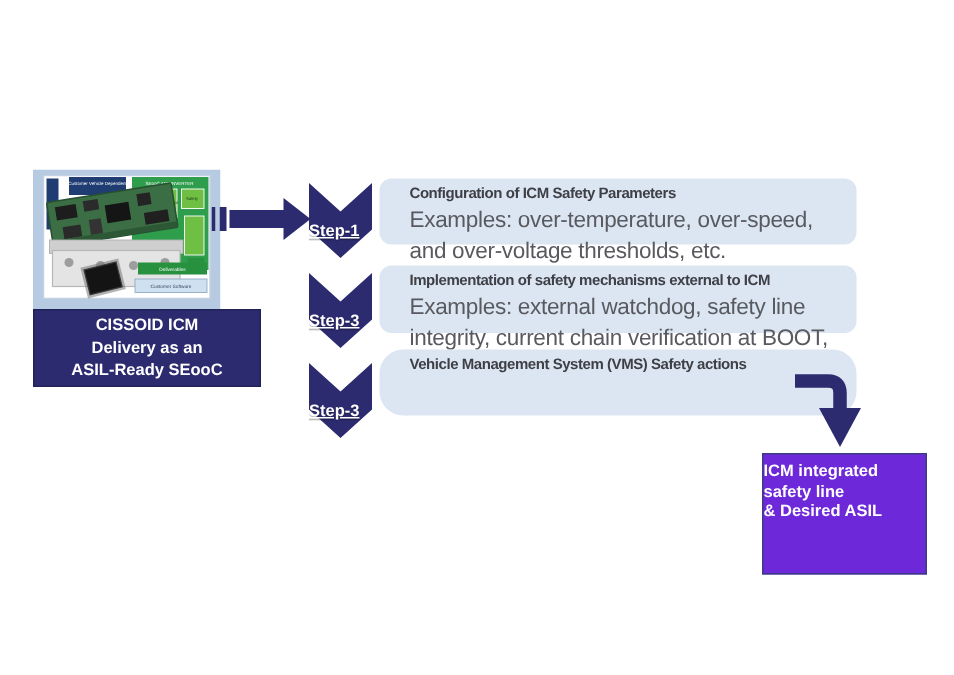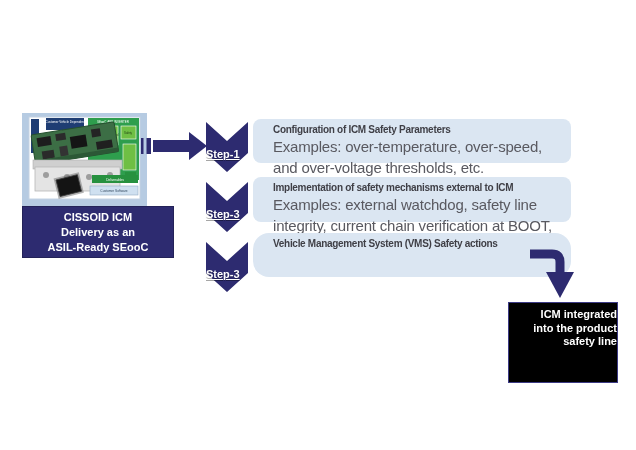--- a/index.html
+++ b/index.html
@@ -42,23 +42,23 @@
     letter-spacing:-0.3px;white-space:nowrap;line-height:13px;
   }
   .step-body{
     margin:0;font-size:15px;color:#595960;letter-spacing:-0.2px;line-height:21px;
   }
   
   .elbow-arrow{position:absolute;left:524px;top:242px;width:56px;height:60px;}
   
   .result-box{
     position:absolute;left:508px;top:302px;width:110px;height:81px;
-    background:#000000;border:1.5px solid #3c3a85;box-sizing:border-box;
+    background:#6d28d9;border:1.5px solid #3c3a85;box-sizing:border-box;
     color:#ffffff;font-weight:bold;font-size:11px;line-height:13.5px;
-    text-align:right;padding-top:5px;
+    text-align:left;padding-top:5px;
   }
   .navy{fill:#2d2b70;}
 </style>
 </head>
 <body>
 
 <div class="canvas">
 
   <div class="source-figure">
     <svg width="125" height="93" viewBox="0 0 125 93">
@@ -155,17 +155,17 @@
     <p class="step-title">Vehicle Management System (VMS) Safety actions</p>
   </div>
 
   <svg class="elbow-arrow" viewBox="0 0 56 60">
     <path d="M6,12 H28 Q36,12 36,20 V32" fill="none" stroke="#2d2b70" stroke-width="9"></path>
     <polygon class="navy" points="22,30 50,30 36,56"></polygon>
   </svg>
 
   <div class="result-box">
     <div>ICM integrated</div>
-    <div>into the product</div>
     <div>safety line</div>
+    <div>&amp; Desired ASIL</div>
   </div>
 
 </div>
 
 </body></html>

